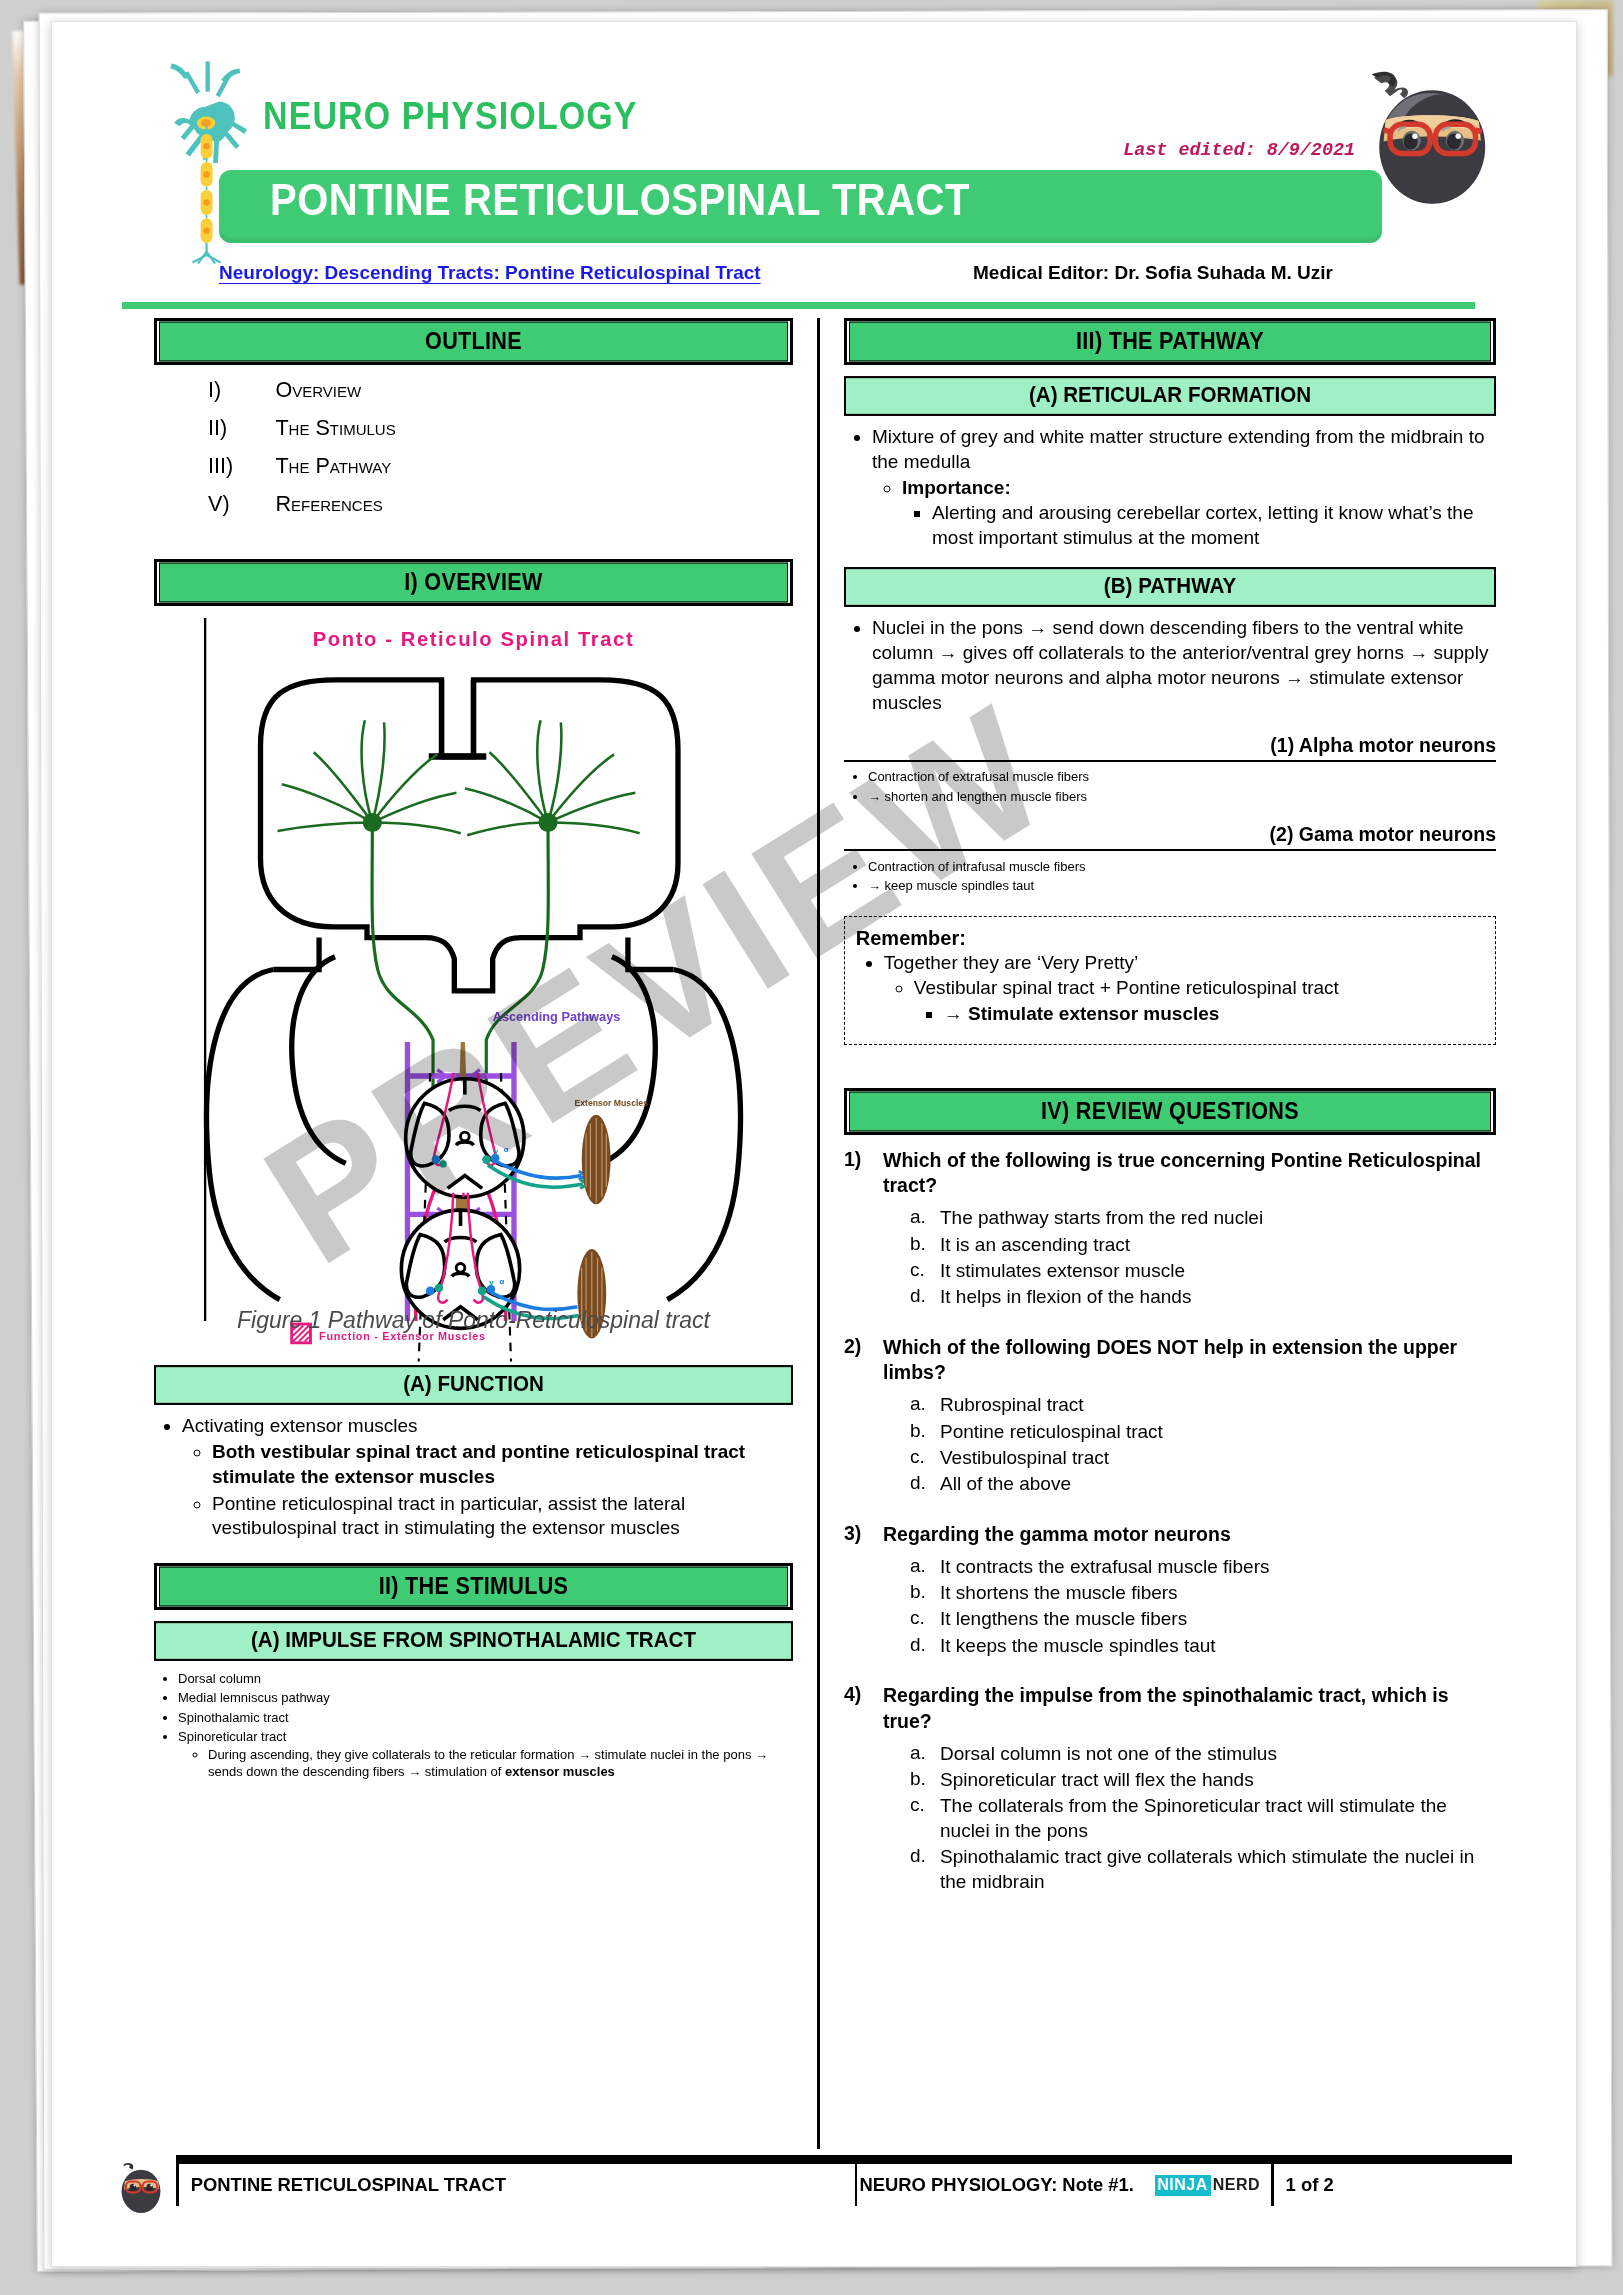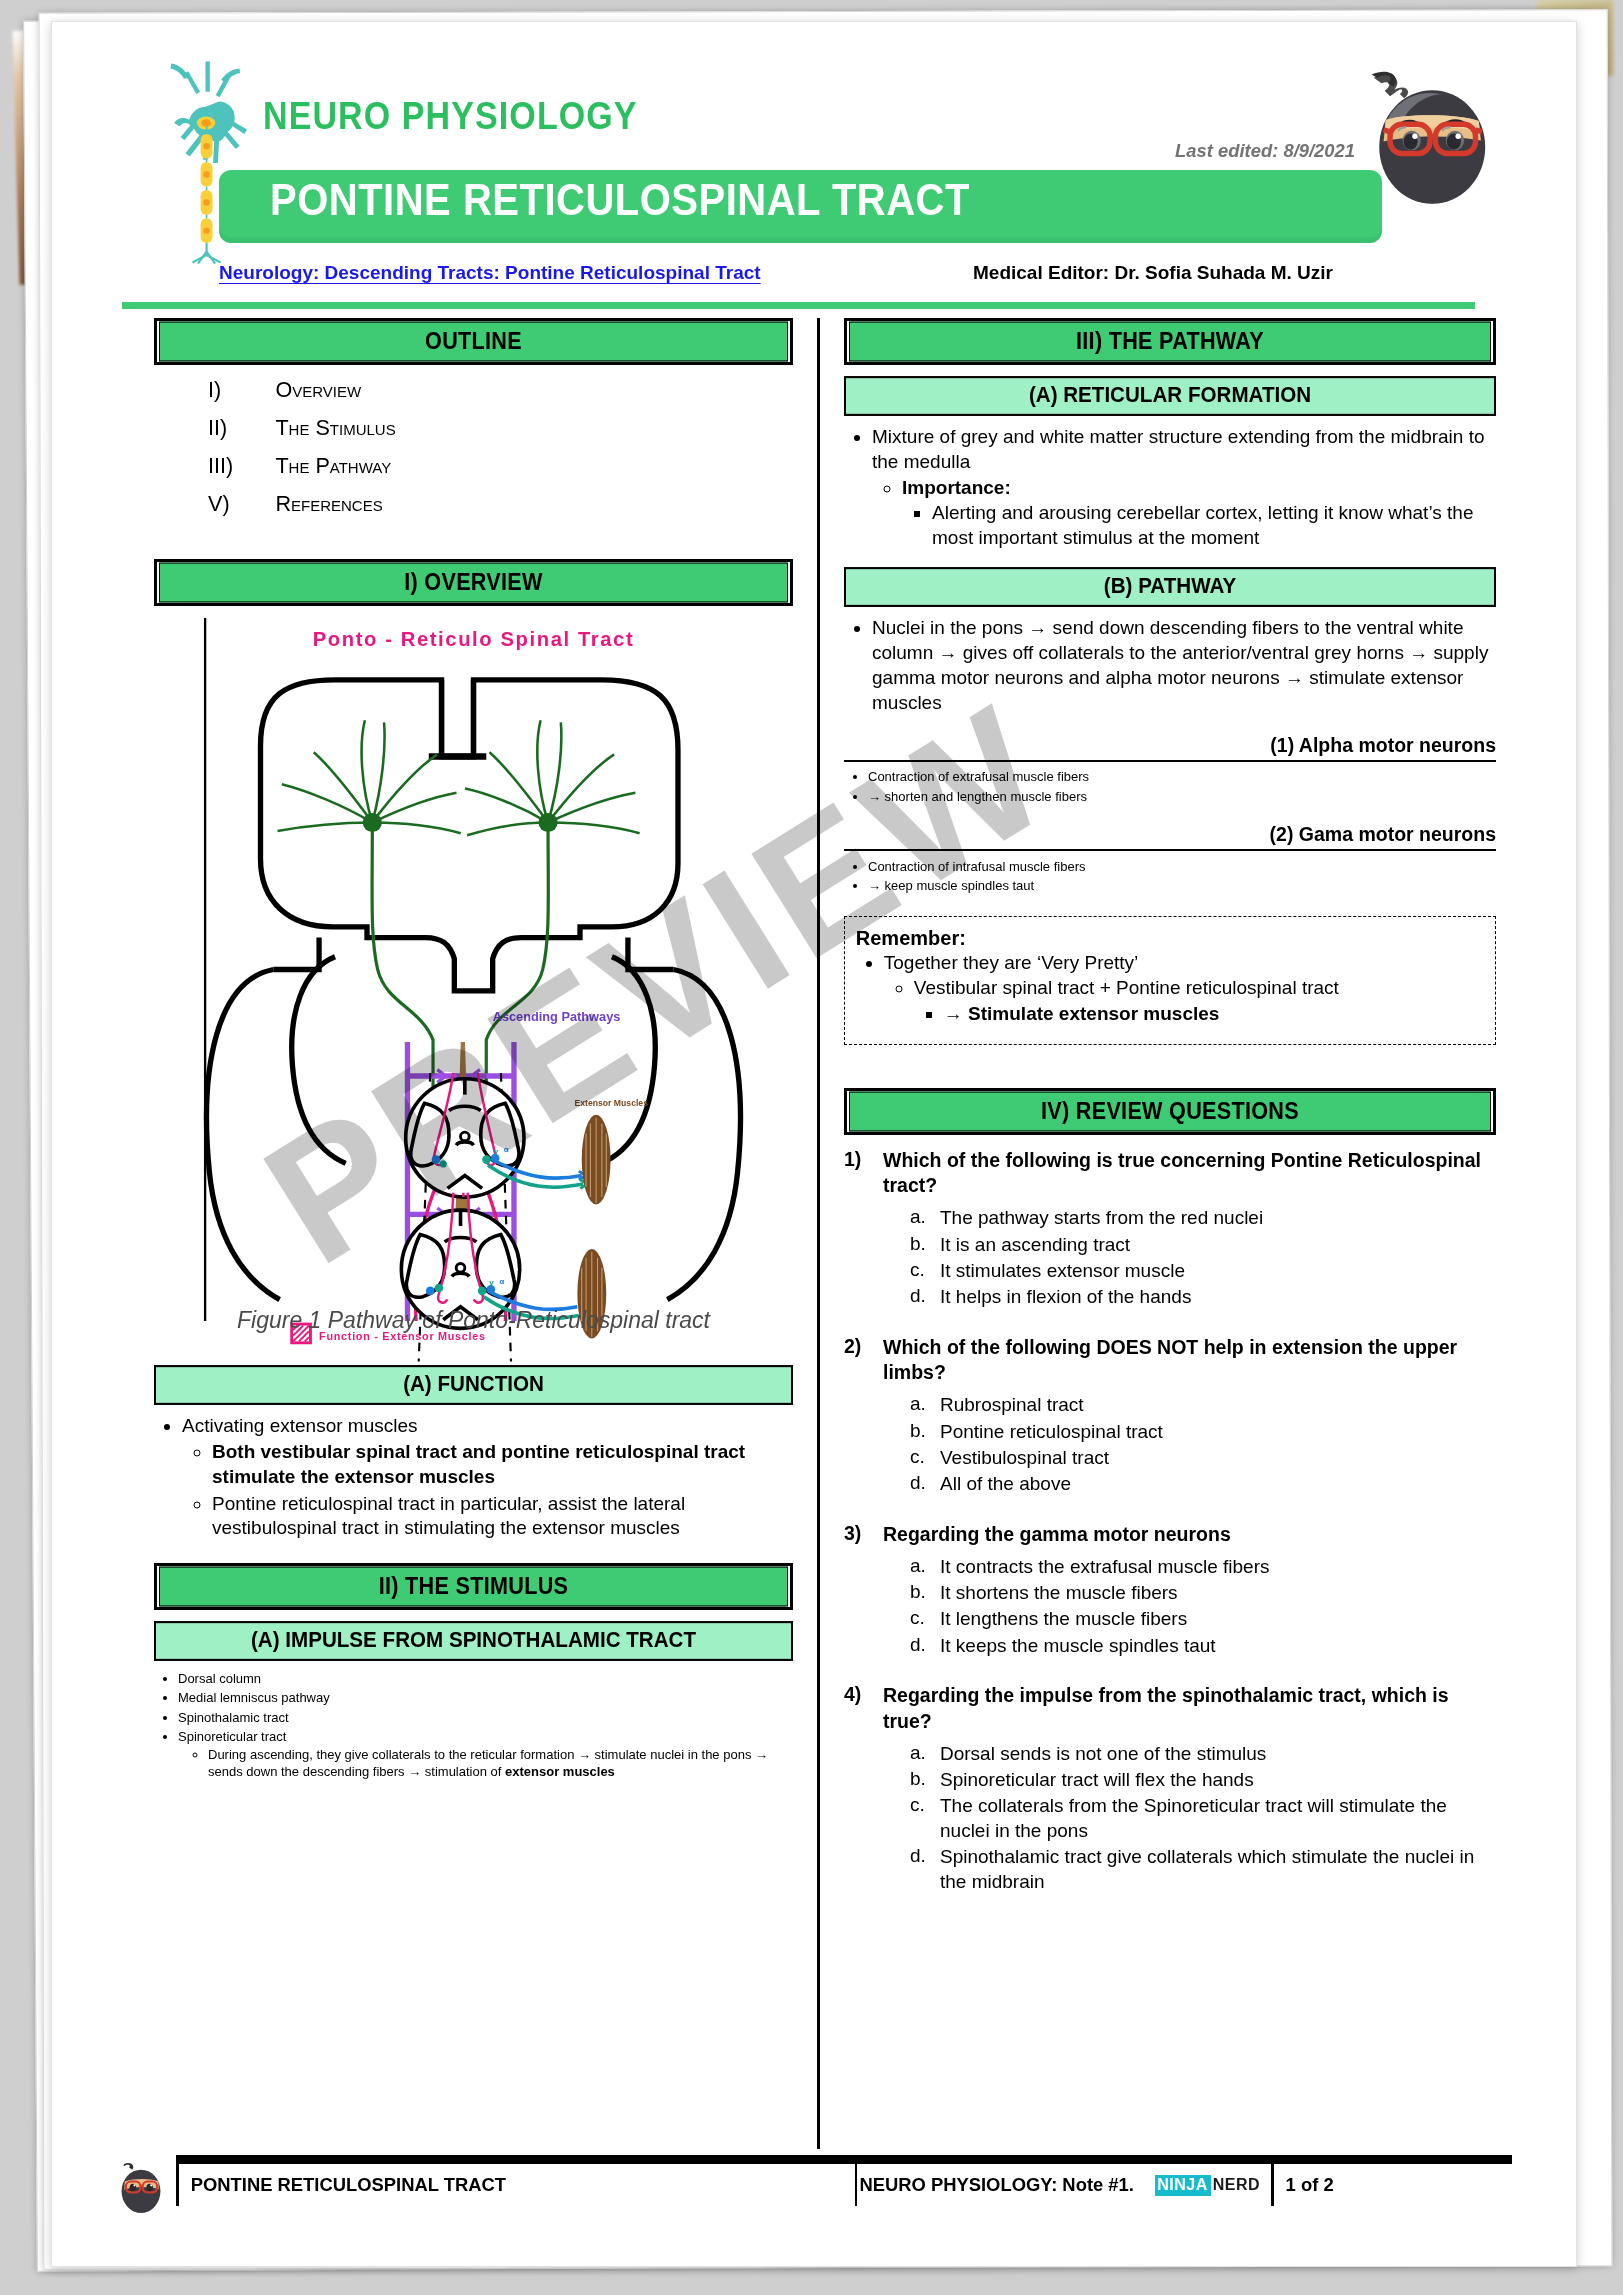--- a/index.html
+++ b/index.html
@@ -62,21 +62,21 @@
     box-shadow:inset 0 -5.4px 0 rgba(0,0,0,.05);
   }
   .title-pill span{
     position:absolute; left:51px; top:8.7px;
     color:#fff; font-size:40px; font-weight:bold; letter-spacing:0.5px;
     transform:scaleY(1.1);
     font-family:"Liberation Sans", sans-serif;
   }
   .last-edited{
     position:absolute; right:189px; top:103px;
-    font-size:18.4px; font-weight:bold; font-style:italic; color:#737373;
+    font-size:18.4px; font-weight:bold; font-style:italic; color:#be185d;font-family:Liberation Mono, monospace;
   }
   .ninja-head{ position:absolute; right:51px; top:30px; width:141px; height:146px; }
   .subline{ position:absolute; left:135px; top:225px; width:1255px; height:32px; }
   .sublink{
     position:absolute; left:0; top:0;
     font-size:19px; font-weight:bold; color:#1a1ae6;
     text-decoration:underline; text-underline-offset:3.8px;text-align:right;
   }
   .editor{
     position:absolute; right:141px; top:0;
@@ -691,21 +691,21 @@
           </div>
         </div>
 
         <div class="q-item">
           <div class="q-num">4)</div>
           <div class="q-text">Regarding the impulse from the spinothalamic tract, which is true?</div>
         </div>
         <div class="opts">
           <div class="opt">
             <div class="opt-letter">a.</div>
-            <div class="opt-text">Dorsal sends is not one of the stimulus</div>
+            <div class="opt-text">Dorsal column is not one of the stimulus</div>
           </div>
           <div class="opt">
             <div class="opt-letter">b.</div>
             <div class="opt-text">Spinoreticular tract will flex the hands</div>
           </div>
           <div class="opt">
             <div class="opt-letter">c.</div>
             <div class="opt-text">The collaterals from the Spinoreticular tract will stimulate the nuclei in the pons</div>
           </div>
           <div class="opt">

